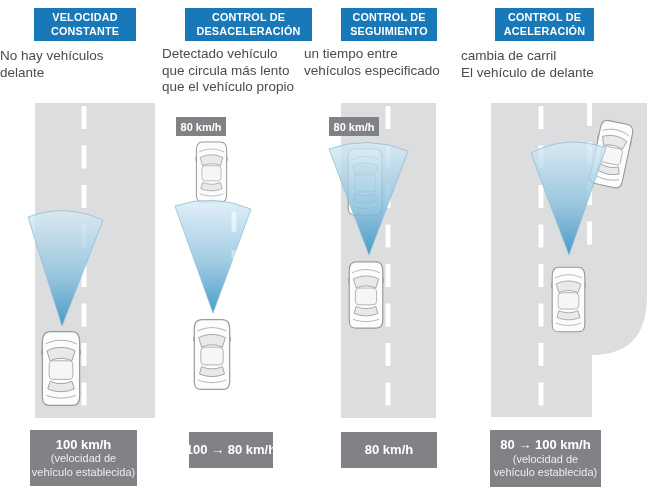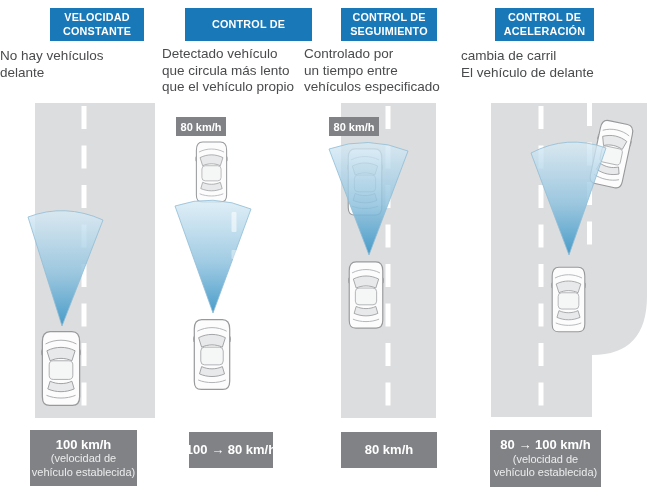--- a/index.html
+++ b/index.html
@@ -35,21 +35,21 @@
         <path d="M10,1.5 H34 C40.5,1.5 42.5,6.5 42.5,12.5 V73 C42.5,80 40,82.5 34.5,82.5 H9.5 C4,82.5 1.5,80 1.5,73 V12.5 C1.5,6.5 3.5,1.5 10,1.5 Z" fill="#fcfcfd" stroke="#98999b" stroke-width="1.4"></path>
         <path d="M5,15 C15.5,9.5 28.5,9.5 39,15" fill="none" stroke="#aeb0b2" stroke-width="1.1"></path>
         <path d="M6.5,22.5 C16.5,17.5 27.5,17.5 37.5,22.5 L34,33.5 C26.5,30 17.5,30 10,33.5 Z" fill="#e7e9ea" stroke="#98999b" stroke-width="1"></path>
         <rect x="9" y="33.5" width="26" height="20.5" rx="4.5" fill="#f5f6f6" stroke="#a6a8aa" stroke-width="1"></rect>
         <path d="M10,56 C17.5,59.5 26.5,59.5 34,56 L36.5,64.5 C27,68.5 17,68.5 7.5,64.5 Z" fill="#e7e9ea" stroke="#98999b" stroke-width="1"></path>
         <path d="M6,71.5 C15.5,75.5 28.5,75.5 38,71.5" fill="none" stroke="#aeb0b2" stroke-width="1.1"></path>
       </symbol>
     </defs>
   </svg>
 
-  <div class="hdr" style="left:50px;width:94px">
+  <div class="hdr" style="left:34px;width:102px">
     <span>VELOCIDAD</span>
     <span>CONSTANTE</span>
   </div>
   <div class="desc" style="left:0px;width:170px;top:48px">
     <div>No hay vehículos</div>
     <div>delante</div>
     <div></div>
   </div>
   <svg class="scene" style="left:0px" viewBox="0 0 163 330">
     <rect x="35" y="3" width="120" height="315" fill="#dcddde"></rect>
@@ -58,20 +58,21 @@
     <use href="#car" x="41" y="229" width="40" height="79"></use>
   </svg>
   <div class="sum" style="left:30px;top:430px;width:107px;height:56px">
     <div class="l1">100 km/h</div>
     <div class="l2">(velocidad de</div>
     <div class="l2">vehículo establecida)</div>
   </div>
 
   <div class="hdr" style="left:185px;width:127px">
     <span>CONTROL DE</span>
+    <span>DESACELERACIÓN</span>
   </div>
   <div class="desc" style="left:162px;width:170px;top:46px">
     <div>Detectado vehículo</div>
     <div>que circula más lento</div>
     <div>que el vehículo propio</div>
   </div>
   <svg class="scene" style="left:163px" viewBox="0 0 163 330">
     <use href="#car" x="31" y="41" width="35" height="62"></use>
     <path d="M50,213 L12,106 Q50,93 88,109 Z" fill="url(#coneGrad)" stroke="#8fbcd6" stroke-width="0.8"></path>
     <rect x="68.5" y="112" width="5" height="20" rx="1" fill="#ffffff" opacity="0.55"></rect>
@@ -83,21 +84,20 @@
   </div>
   <div class="sum" style="left:189px;top:432px;width:84px;height:36px">
     <div class="l1">100 → 80 km/h</div>
   </div>
 
   <div class="hdr" style="left:341px;width:96px">
     <span>CONTROL DE</span>
     <span>SEGUIMIENTO</span>
   </div>
   <div class="desc" style="left:304px;width:170px;top:46px">
-    <div>Controlado por</div>
     <div>un tiempo entre</div>
     <div>vehículos especificado</div>
   </div>
   <svg class="scene" style="left:326px" viewBox="0 0 163 330">
     <rect x="15" y="3" width="95" height="315" fill="#dcddde"></rect>
     <path d="M62,6 V318" stroke="#ffffff" stroke-width="5" stroke-dasharray="23 16.5" fill="none"></path>
     <use href="#car" x="21" y="46" width="36" height="72"></use>
     <path d="M43,155 L3,49 Q42,35 82,51 Z" fill="url(#coneGrad)" stroke="#8fbcd6" stroke-width="0.8"></path>
     <use href="#car" x="22" y="157" width="36" height="76"></use>
   </svg>

